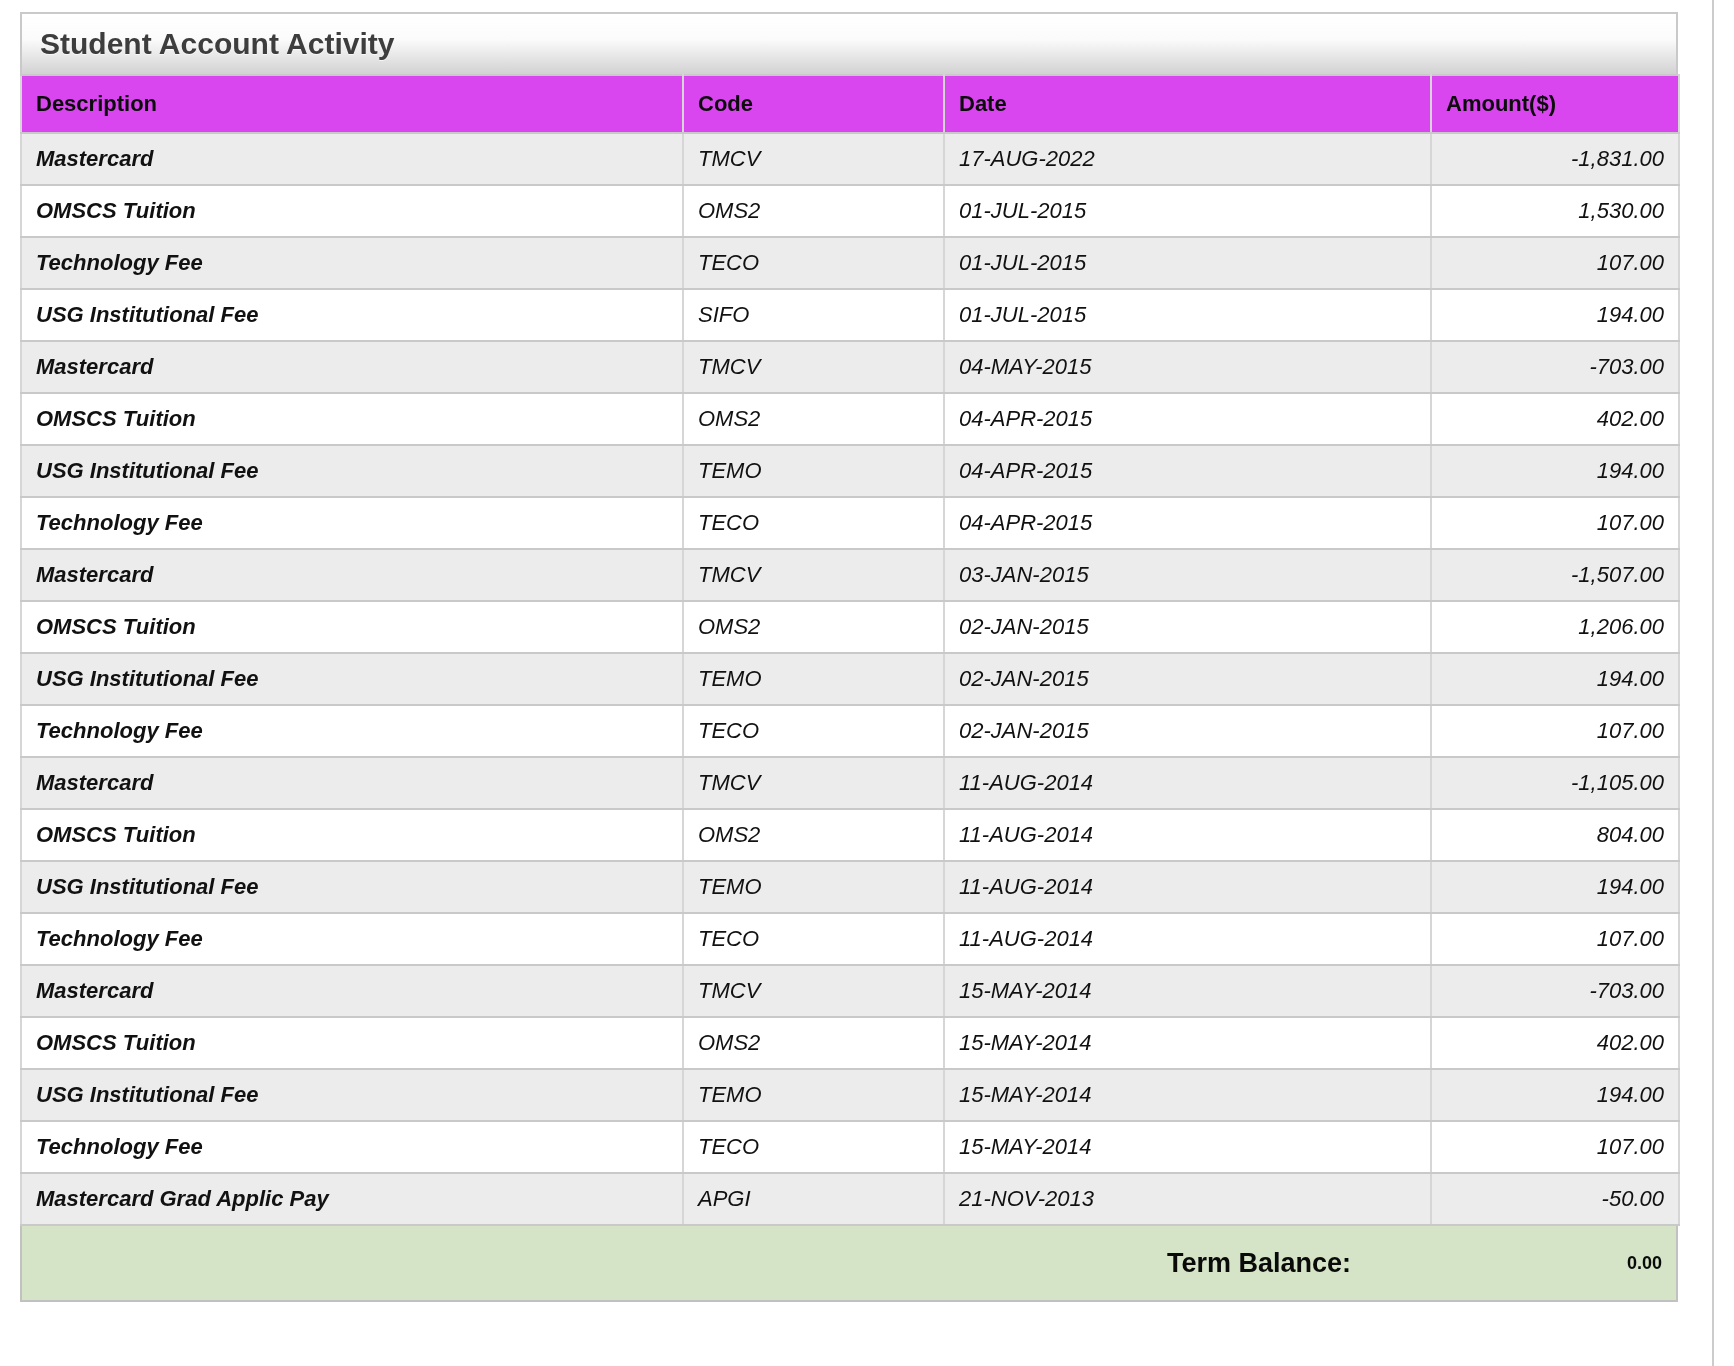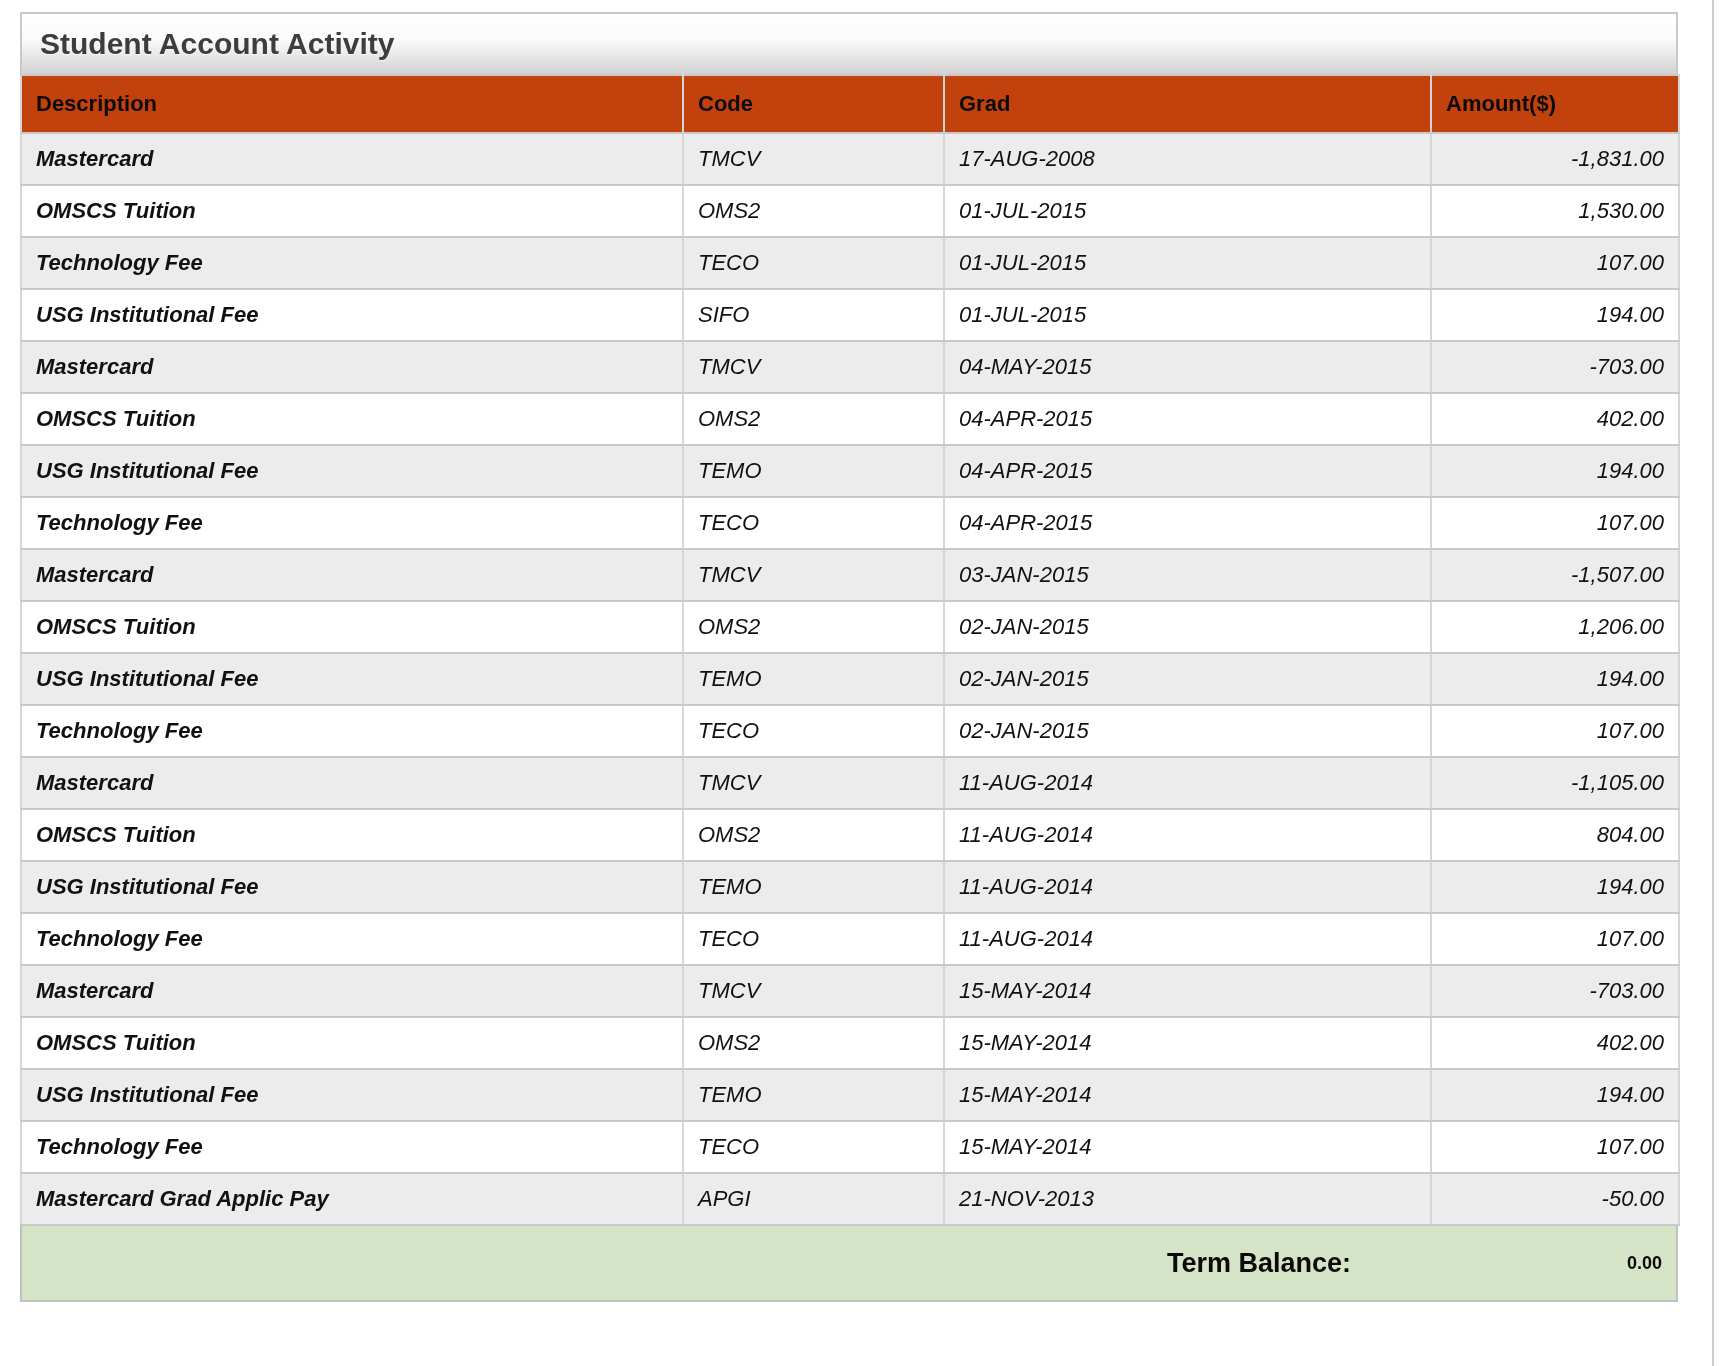--- a/index.html
+++ b/index.html
@@ -39,21 +39,21 @@
     border-top:2px solid #c9c9c9;
     border-bottom:2px solid #c9c9c9;
     border-left:2px solid #d6d6d6;
     border-right:2px solid #d6d6d6;
     font-size:22px;
     padding:0 14px;
     vertical-align:middle;
     overflow:hidden;
     white-space:nowrap;
   }
-  table.activity thead tr { height:58px; background:#c2410c;padding-left:36px; }
+  table.activity thead tr { height:58px; background:#d946ef;padding-left:36px; }
   table.activity th { text-align:left; font-weight:bold; color:#0c0c0c; }
   table.activity tbody tr { height:52px; background:#ffffff;font-style:italic; }
   table.activity tbody tr:nth-child(odd) { background:var(--row-alt-bg, #ececec); }
   td.cell-description { font-weight:bold; }
   td.cell-amount { text-align:right; }
   .term-footer {
     height:76px;
     background:var(--footer-bg, #d5e4c6);
     border:2px solid #c1c1c1;
     border-top:none;
@@ -95,29 +95,29 @@
     <colgroup>
       <col style="width:662px">
       <col style="width:261px">
       <col style="width:487px">
       <col style="width:248px">
     </colgroup>
     <thead>
       <tr>
         <th>Description</th>
         <th>Code</th>
-        <th>Grad</th>
+        <th>Date</th>
         <th>Amount($)</th>
       </tr>
     </thead>
     <tbody>
         <tr>
           <td class="cell-description">Mastercard</td>
           <td class="cell-code">TMCV</td>
-          <td class="cell-date">17-AUG-2008</td>
+          <td class="cell-date">17-AUG-2022</td>
           <td class="cell-amount">-1,831.00</td>
         </tr>
         <tr>
           <td class="cell-description">OMSCS Tuition</td>
           <td class="cell-code">OMS2</td>
           <td class="cell-date">01-JUL-2015</td>
           <td class="cell-amount">1,530.00</td>
         </tr>
         <tr>
           <td class="cell-description">Technology Fee</td>

